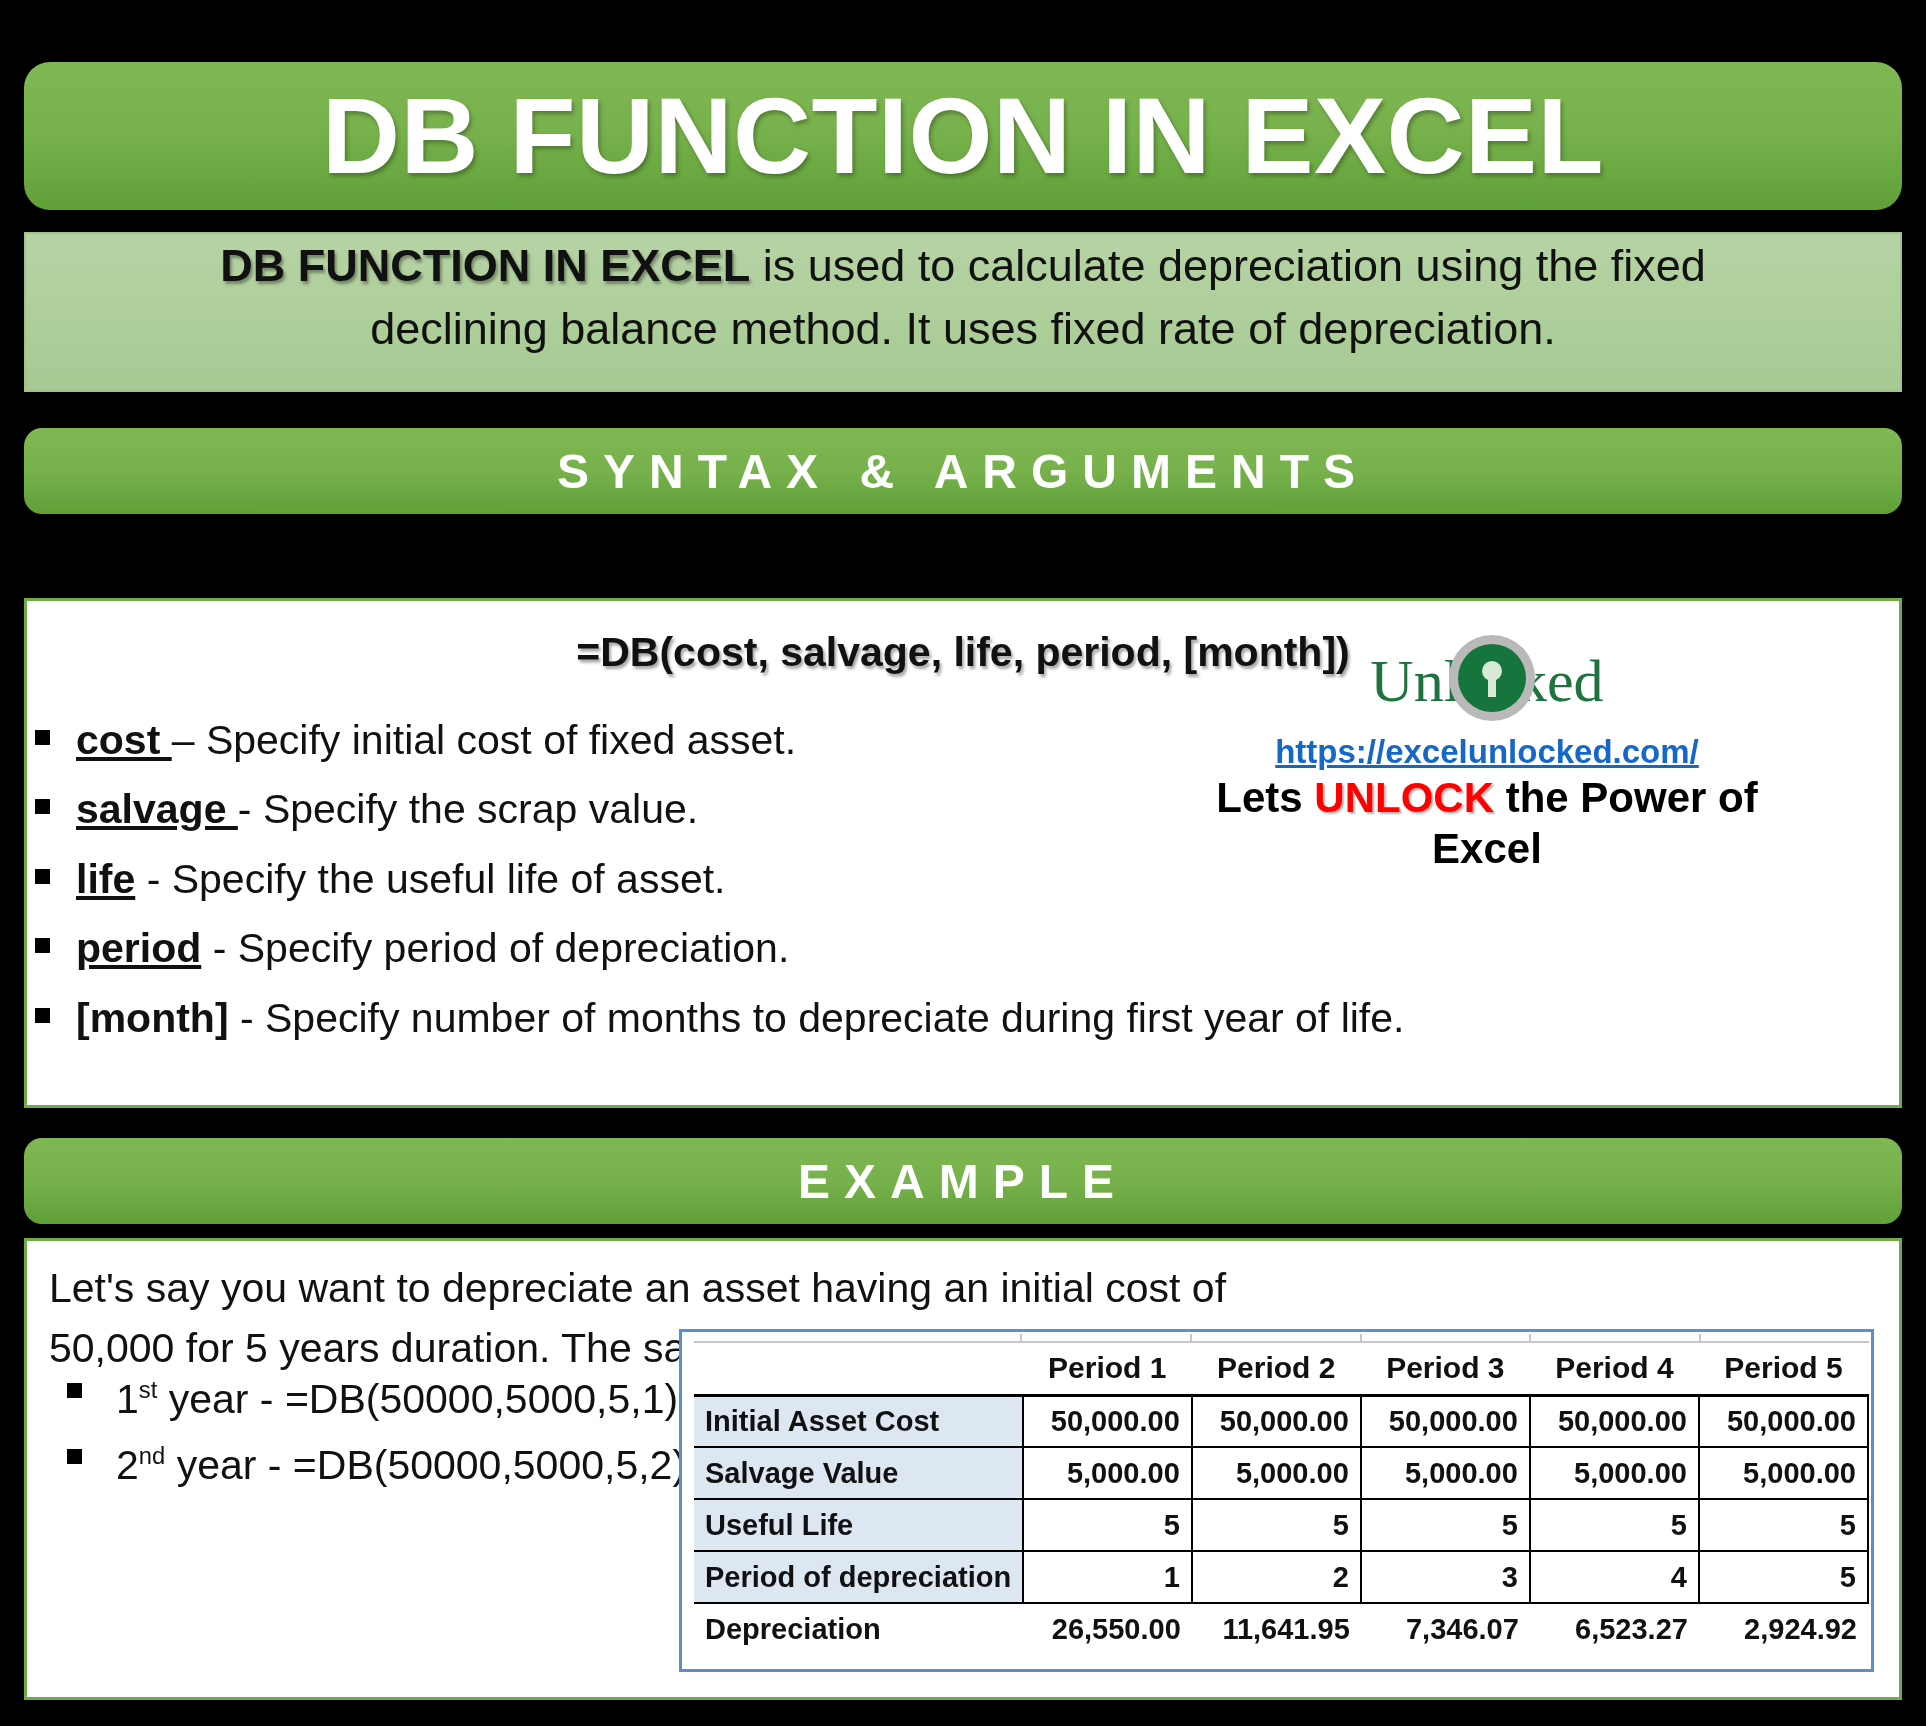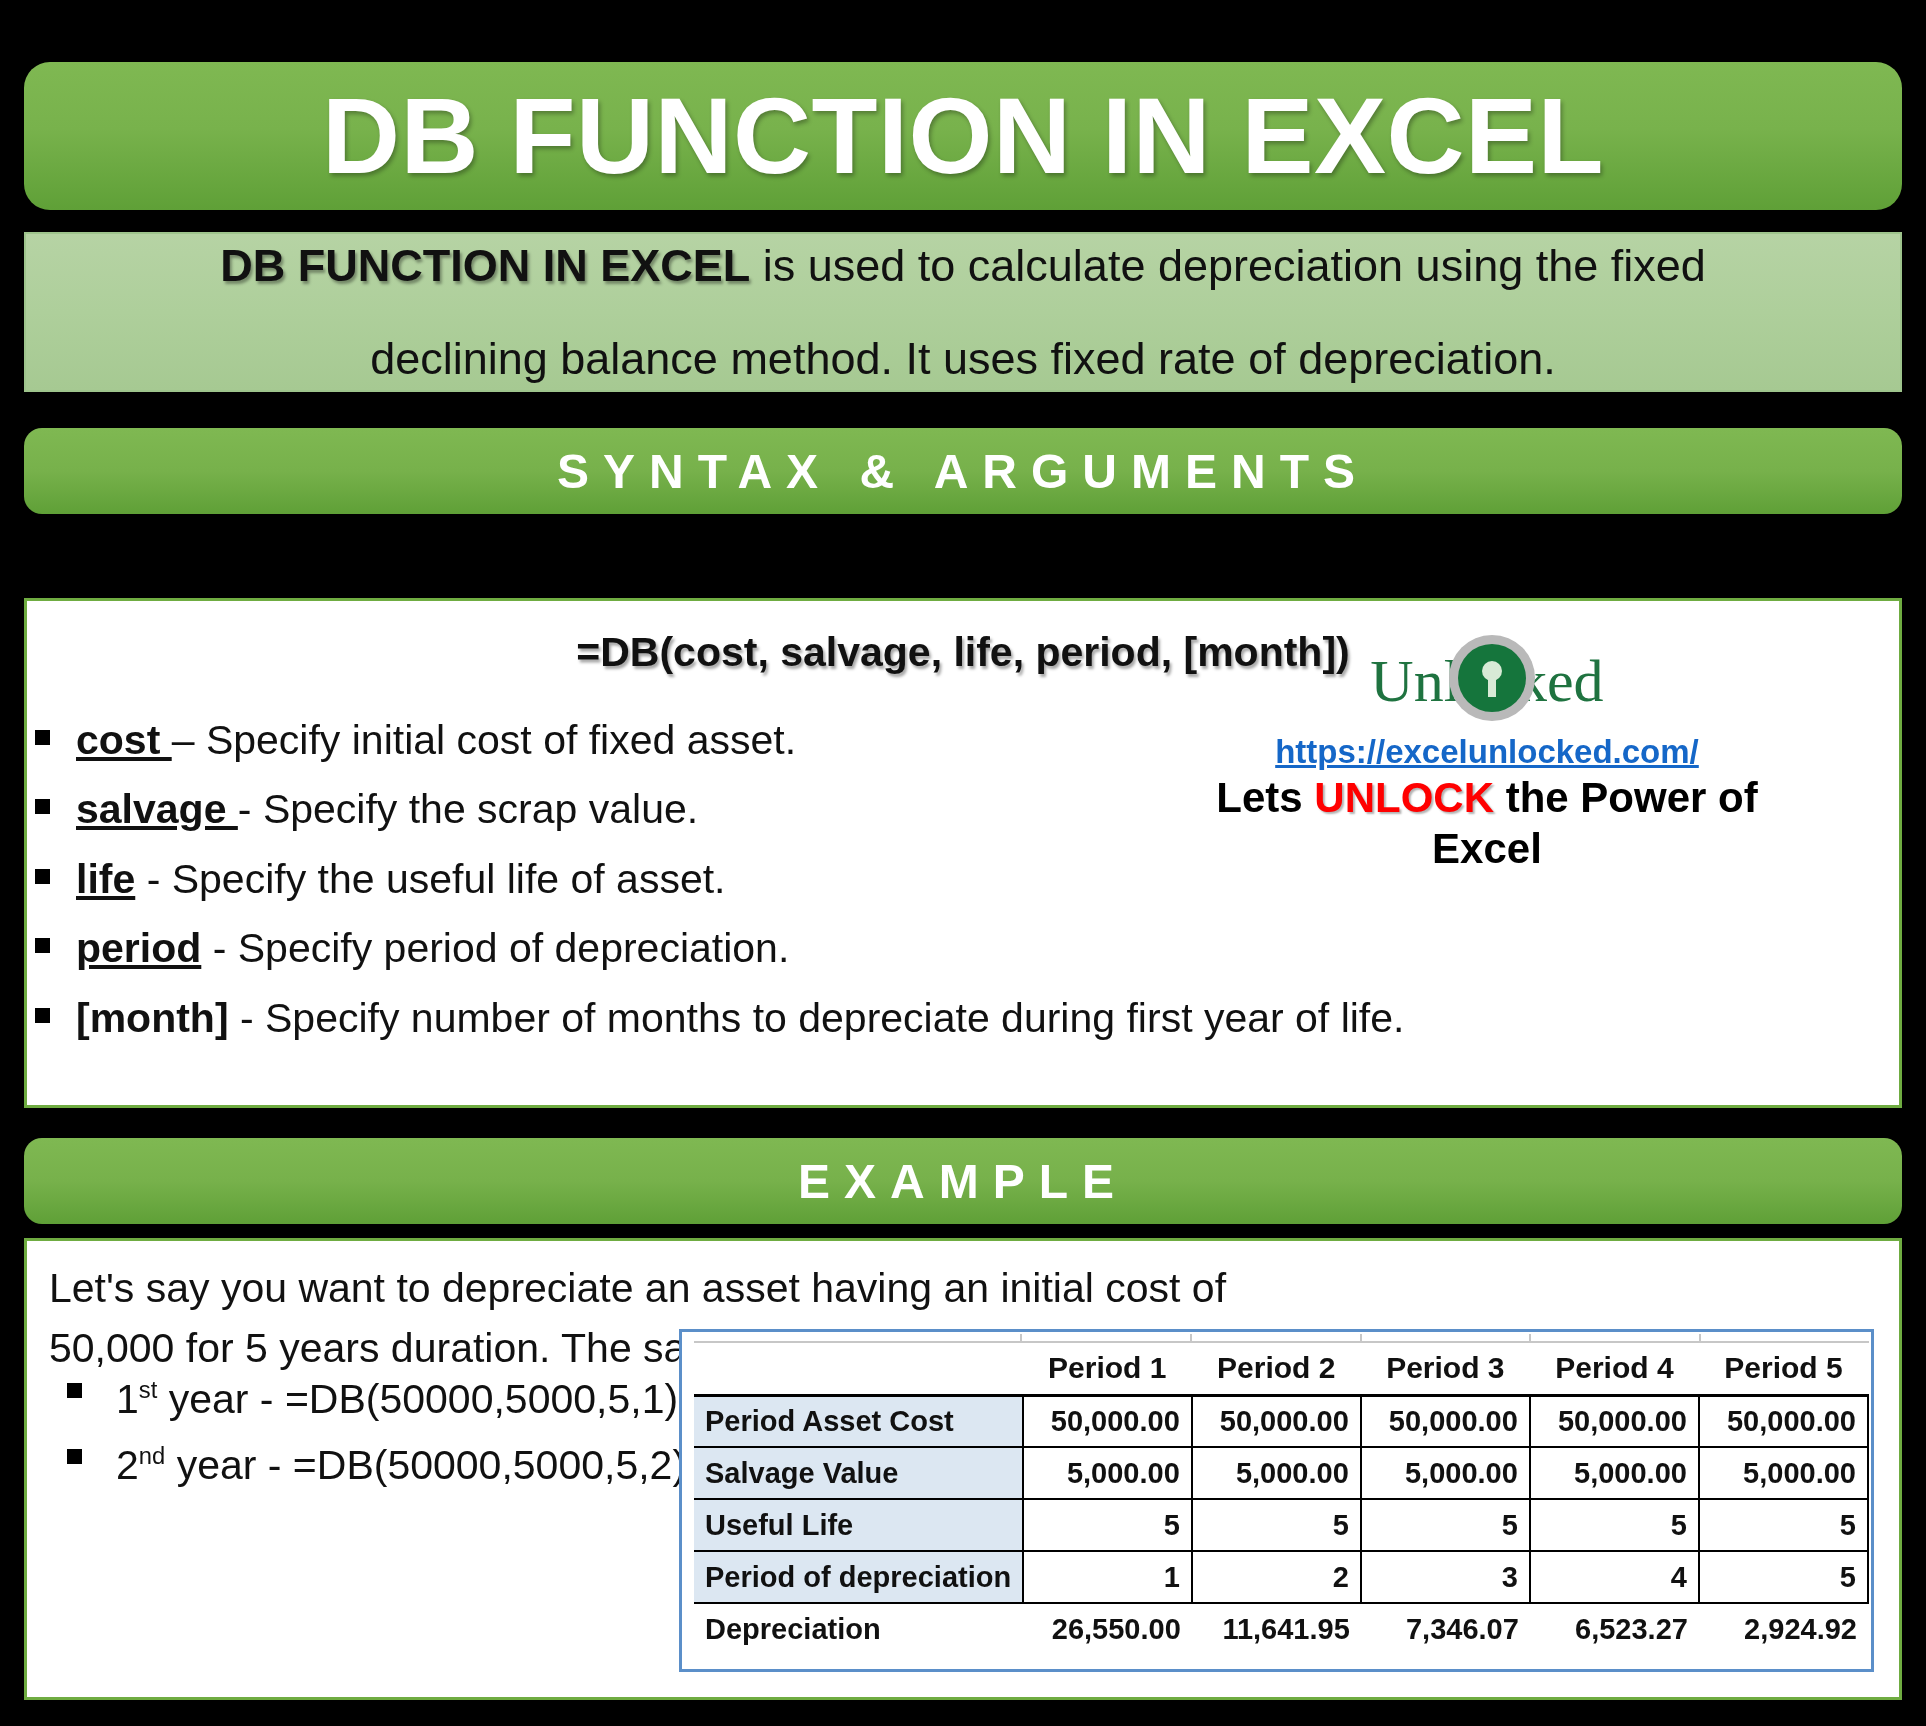--- a/index.html
+++ b/index.html
@@ -54,21 +54,21 @@
     left: 24px;
     top: 232px;
     width: 1878px;
     height: 160px;
     background: linear-gradient(to bottom, #b6d3a4 0%, #aecf9b 50%, #a6c992 100%);
     border: 2px solid #9ec48c;
     box-sizing: border-box;
     display: flex;
     flex-direction: column;
     align-items: center;
-    justify-content: space-between;
+    justify-content: flex-start;
     padding: 0 34px;
   }
   .desc-line {
     color: #111111;
     font-size: 45px;
     line-height: 1.40;
     text-align: center;
     white-space: nowrap;
   }
   .desc-line .strong {
@@ -438,21 +438,21 @@
             <th class="corner col-label"></th>
             <th class="col-p">Period 1</th>
             <th class="col-p">Period 2</th>
             <th class="col-p">Period 3</th>
             <th class="col-p">Period 4</th>
             <th class="col-p">Period 5</th>
           </tr>
         </thead>
         <tbody>
           <tr>
-            <td class="rowhead">Period Asset Cost</td>
+            <td class="rowhead">Initial Asset Cost</td>
             <td class="val">50,000.00</td>
             <td class="val">50,000.00</td>
             <td class="val">50,000.00</td>
             <td class="val">50,000.00</td>
             <td class="val">50,000.00</td>
           </tr>
           <tr>
             <td class="rowhead">Salvage Value</td>
             <td class="val">5,000.00</td>
             <td class="val">5,000.00</td>

